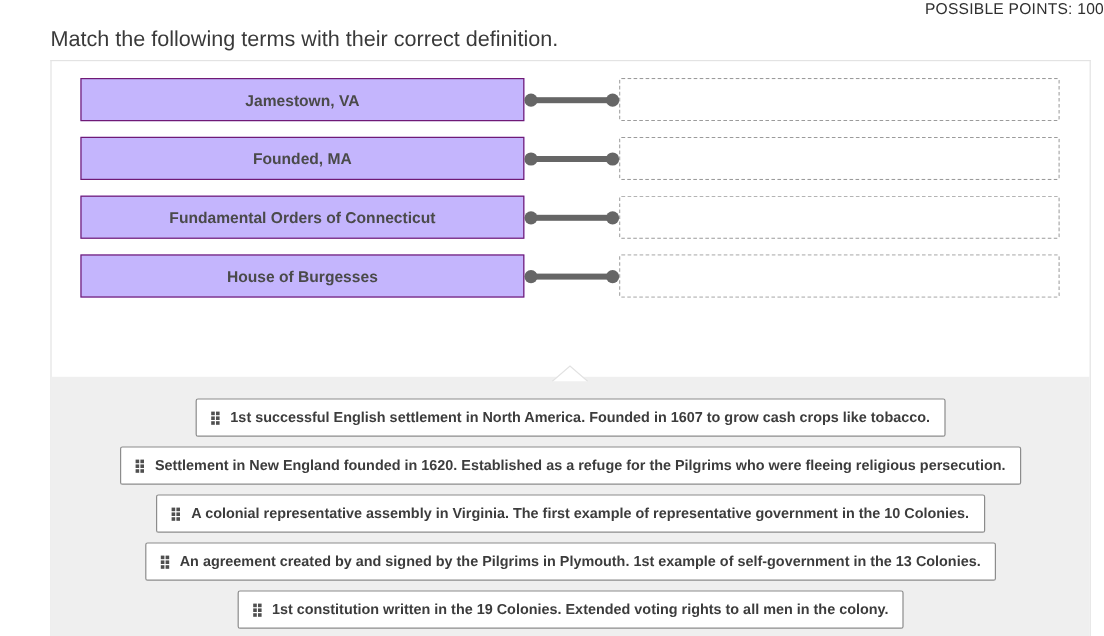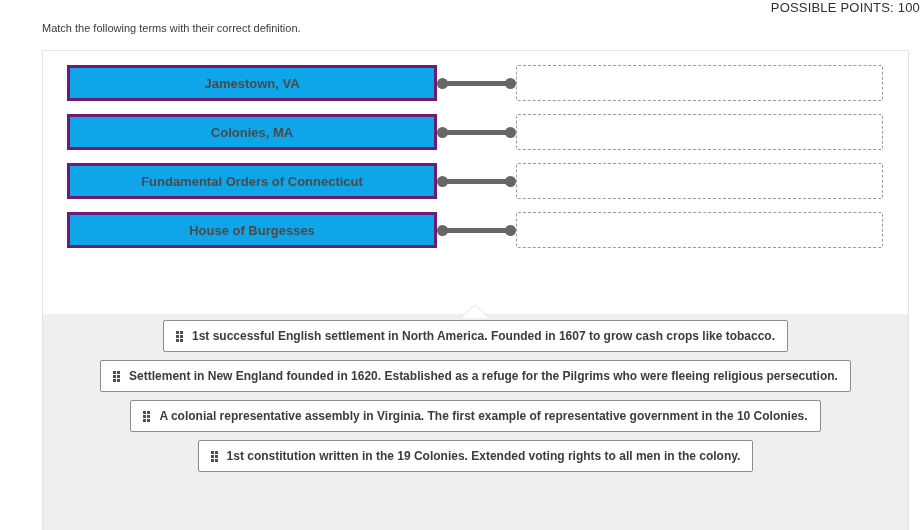--- a/index.html
+++ b/index.html
@@ -9,42 +9,42 @@
     font-family: "Liberation Sans", sans-serif;
     overflow: hidden;
     position: relative;
   }
   .possible-points {
     position: absolute; top: 0px; right: 0;
     font-size: 13px; color: #2f2f2f; letter-spacing: .2px;
   }
   .instruction {
     position: absolute; top: 22px; left: 42px;
-    font-size: 11px; color: #3a3a3a;
+    font-size: 18px; color: #3a3a3a;
   }
   .card {
     position: absolute; left: 42px; top: 50px;
     width: 867px; height: 480px;
     box-sizing: border-box;
     border: 1px solid #e3e3e3; border-bottom: none;
     background: #ffffff;
     display: flex; flex-direction: column;
   }
   .match-rows {
     box-sizing: border-box;
     height: 263px;
     padding: 14px 25px 0 24px;
   }
   .match-row {
     display: flex; align-items: stretch;
     height: 36px; margin-bottom: 13px;
   }
   .term-box {
     width: 370px; box-sizing: border-box;
-    border: 3px solid #701a75; background: #0ea5e9;
+    border: 1px solid #701a75; background: #c4b5fd;
     display: flex; align-items: center; justify-content: center;
     font-size: 13px; font-weight: bold; color: #4a4a4a;
     text-align: center;
   }
   .connector {
     width: 79px; flex: none;
     display: flex; align-items: center;
   }
   .connector .dot {
     width: 11px; height: 11px; border-radius: 50%;
@@ -54,21 +54,21 @@
     flex: 1; height: 5px; background: #666666; margin: 0 -2px;
   }
   .target-box {
     width: 367px; box-sizing: border-box;
     border: 1px dashed #9b9b9b; border-radius: 2px;
     background: #fff;
   }
   .tray {
     flex: 1; background: #efefef; position: relative;
     display: flex; flex-direction: column; align-items: center;
-    padding-top: 6px; gap: 8px; box-sizing: border-box;
+    padding-top: 18px; gap: 8px; box-sizing: border-box;
   }
   .tray-notch {
     position: absolute; top: -10px; left: 417px;
     width: 30px; height: 14px;
   }
   .chip {
     display: flex; align-items: center;
     height: 32px; box-sizing: border-box;
     background: #ffffff; border: 1px solid #8c8c8c; border-radius: 2px;
     padding: 0 12px;
@@ -100,21 +100,21 @@
       <div class="term-box">Jamestown, VA</div>
       <div class="connector">
         <div class="dot"></div>
         <div class="line"></div>
         <div class="dot"></div>
       </div>
       <div class="target-box"></div>
     </div>
 
     <div class="match-row">
-      <div class="term-box">Colonies, MA</div>
+      <div class="term-box">Founded, MA</div>
       <div class="connector">
         <div class="dot"></div>
         <div class="line"></div>
         <div class="dot"></div>
       </div>
       <div class="target-box"></div>
     </div>
 
 
     <div class="match-row">
@@ -173,20 +173,31 @@
         <span></span>
           <span></span>
           <span></span>
           <span></span>
           <span></span>
           <span></span>
       </span>
       <span>A colonial representative assembly in Virginia. The first example of representative government in the 10 Colonies.</span>
     </div>
 
+    <div class="chip">
+      <span class="drag-handle">
+        <span></span>
+          <span></span>
+          <span></span>
+          <span></span>
+          <span></span>
+          <span></span>
+      </span>
+      <span>An agreement created by and signed by the Pilgrims in Plymouth. 1st example of self-government in the 13 Colonies.</span>
+    </div>
 
     <div class="chip">
       <span class="drag-handle">
         <span></span>
           <span></span>
           <span></span>
           <span></span>
           <span></span>
           <span></span>
       </span>

